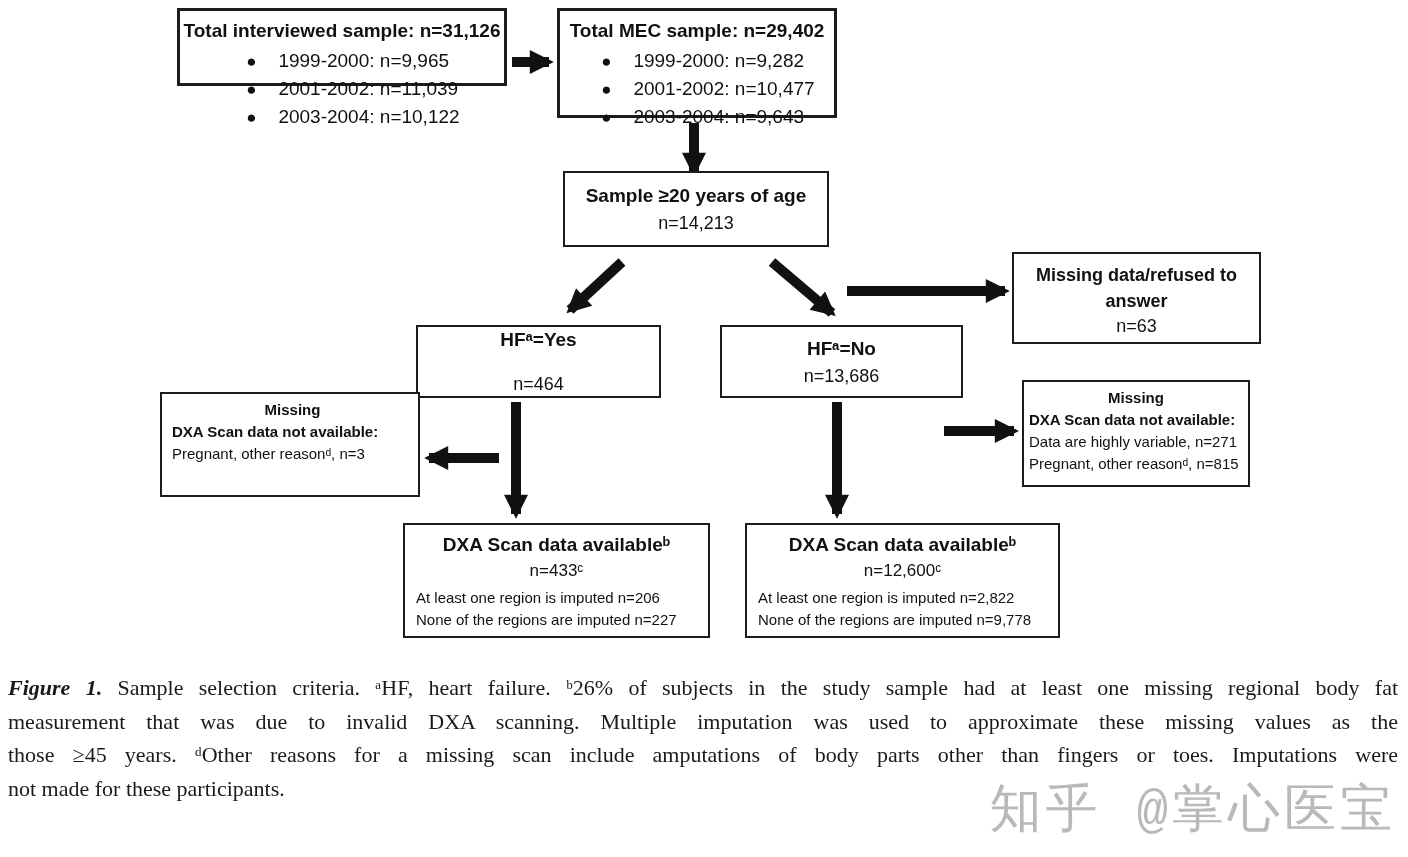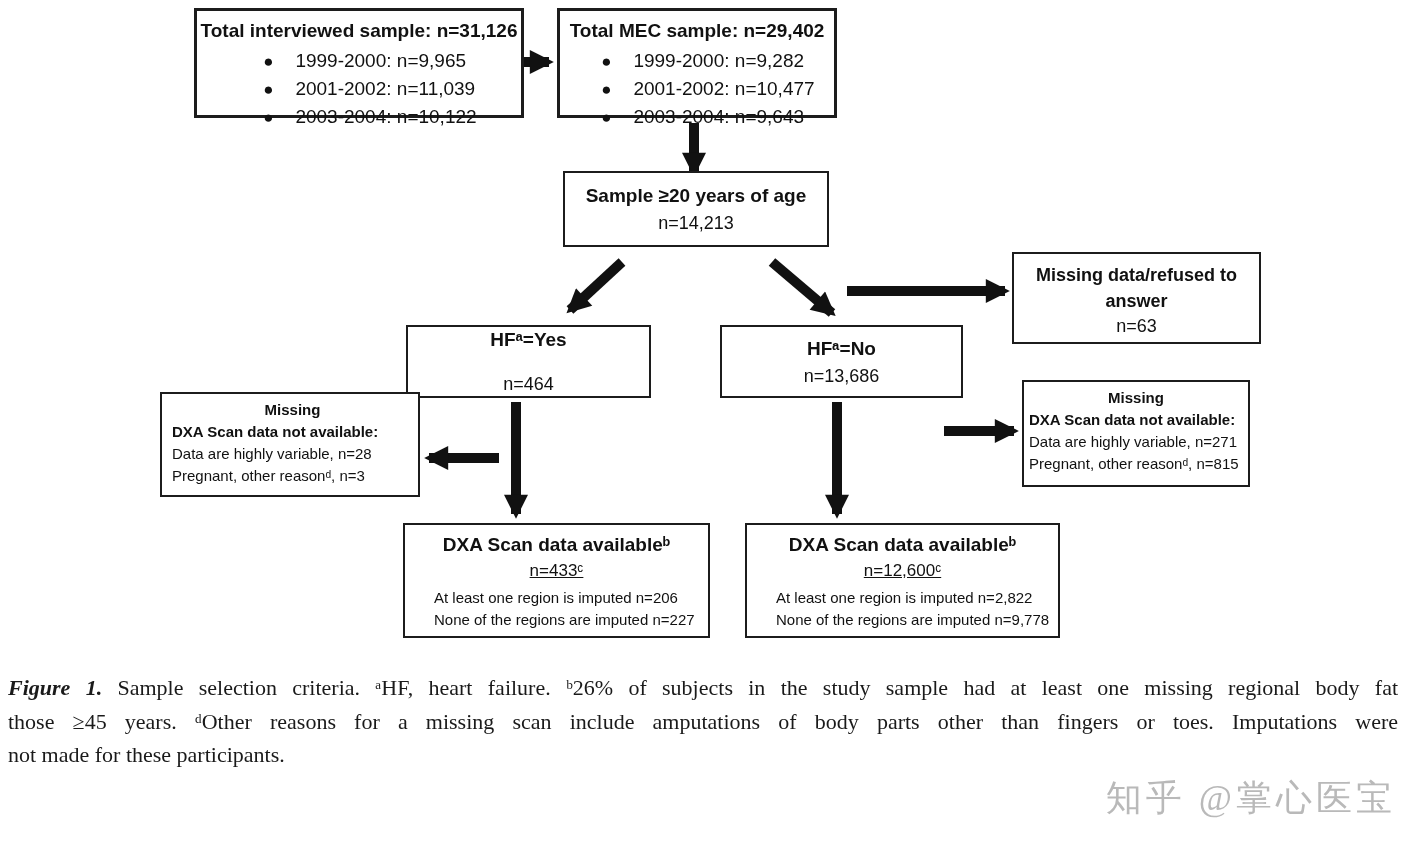--- a/index.html
+++ b/index.html
@@ -28,39 +28,39 @@
 
   .refusedbox { padding:8px 6px 0 6px; }
   .refusedbox .box-title { font-size:18px; line-height:26px; }
 
   .missingbox { padding:5px 5px; font-size:15px; line-height:22px; white-space:nowrap; }
   .missingbox .m-title { font-weight:bold; text-align:center; }
   .missingbox .m-sub { font-weight:bold; text-align:left; }
   .missingbox .m-line { text-align:left; }
 
   .dxabox { padding-top:7px; }
-  .dxabox .n-line { font-size:17px; margin:2px 0 4px 0;text-decoration:underline; }
-  .dxabox .d-line { font-size:15px; line-height:22px; padding-left:29px; white-space:nowrap; }
+  .dxabox .n-line { font-size:17px; margin:2px 0 4px 0; }
+  .dxabox .d-line { font-size:15px; line-height:22px; padding-left:11px; white-space:nowrap; }
 
   .arrows { position:absolute; left:0; top:0; z-index:0; }
   .arrows line { stroke:#111; stroke-width:10; }
 
   .caption {
     position:absolute; left:8px; right:10px; top:671px; z-index:2;
     font-family:"Liberation Serif","DejaVu Serif",serif;
     font-size:22px; line-height:33.5px; color:#1a1a1a;
   }
   .cap-line { text-align:justify; text-align-last:justify; }
   .cap-line.last { text-align-last:left; }
   .cap-bold { font-weight:bold;font-style:italic; }
 
   .watermark {
     position:absolute; right:12px; top:774px; z-index:1;
-    font-size:36px; color:#b9b9b9; letter-spacing:4px;
-    font-family:Liberation Serif, serif;
+    font-size:52px; color:#b9b9b9; letter-spacing:4px;
+    font-family:Liberation Mono, monospace;
   }
 </style>
 </head>
 <body>
 
 <div class="canvas">
 
   <svg class="arrows" width="1408" height="660" viewBox="0 0 1408 660">
     <defs>
       <marker id="ah" viewBox="0 0 10 10" refX="8" refY="5" markerWidth="26" markerHeight="24" orient="auto" markerUnits="userSpaceOnUse">
@@ -71,21 +71,21 @@
     <line x1="694" y1="123" x2="694" y2="172" marker-end="url(#ah)"></line>
     <line x1="622" y1="262" x2="570" y2="310" marker-end="url(#ah)"></line>
     <line x1="772" y1="262" x2="832" y2="313" marker-end="url(#ah)"></line>
     <line x1="847" y1="291" x2="1005" y2="291" marker-end="url(#ah)"></line>
     <line x1="499" y1="458" x2="429" y2="458" marker-end="url(#ah)"></line>
     <line x1="516" y1="402" x2="516" y2="514" marker-end="url(#ah)"></line>
     <line x1="837" y1="402" x2="837" y2="514" marker-end="url(#ah)"></line>
     <line x1="944" y1="431" x2="1014" y2="431" marker-end="url(#ah)"></line>
   </svg>
 
-  <div class="fbox thick topbox" style="left:194px; top:8px; width:330px; height:110px;">
+  <div class="fbox thick topbox" style="left:177px; top:8px; width:330px; height:78px;">
     <div class="box-title">Total interviewed sample: n=31,126</div>
     <div class="bullet-list">
       <div class="bullet-row">
         <span class="bullet-dot">●</span>
         <span>1999-2000: n=9,965</span>
       </div>
       <div class="bullet-row">
         <span class="bullet-dot">●</span>
         <span>2001-2002: n=11,039</span>
       </div>
@@ -117,34 +117,33 @@
   <div class="fbox centerbox" style="left:563px; top:171px; width:266px; height:76px;">
     <div class="box-title">Sample ≥20 years of age</div>
     <div class="n-line">n=14,213</div>
   </div>
 
   <div class="fbox refusedbox" style="left:1012px; top:252px; width:249px; height:92px;">
     <div class="box-title">Missing data/refused to answer</div>
     <div class="n-line">n=63</div>
   </div>
 
-  <div class="fbox centerbox" style="left:406px; top:325px; width:245px; height:73px;gap:20px;">
+  <div class="fbox centerbox" style="left:416px; top:325px; width:245px; height:73px;gap:20px;">
     <div class="box-title">HFᵃ=Yes</div>
     <div class="n-line">n=464</div>
   </div>
 
   <div class="fbox centerbox" style="left:720px; top:325px; width:243px; height:73px;">
     <div class="box-title">HFᵃ=No</div>
     <div class="n-line">n=13,686</div>
   </div>
 
   <div class="fbox missingbox" style="left:160px; top:392px; width:260px; height:105px; padding-left:10px;">
     <div class="m-title">Missing</div>
     <div class="m-sub">DXA Scan data not available:</div>
-    <div class="m-line">Data are highly variable, n=28</div>
     <div class="m-line">Pregnant, other reasonᵈ, n=3</div>
   </div>
 
   <div class="fbox missingbox" style="left:1022px; top:380px; width:228px; height:107px;">
     <div class="m-title">Missing</div>
     <div class="m-sub">DXA Scan data not available:</div>
     <div class="m-line">Data are highly variable, n=271</div>
     <div class="m-line">Pregnant, other reasonᵈ, n=815</div>
   </div>
 
@@ -162,17 +161,18 @@
     <div class="d-line">None of the regions are imputed n=9,778</div>
   </div>
 
   <div class="watermark">知乎 @掌心医宝</div>
 
   <div class="caption">
     <div class="cap-line">
       <span class="cap-bold">Figure 1.</span>
       <span>Sample selection criteria. ᵃHF, heart failure. ᵇ26% of subjects in the study sample had at least one missing regional body fat</span>
     </div>
+    <div class="cap-line">measurement that was due to invalid DXA scanning. Multiple imputation was used to approximate these missing values as the</div>
     <div class="cap-line">those ≥45 years. ᵈOther reasons for a missing scan include amputations of body parts other than fingers or toes. Imputations were</div>
     <div class="cap-line last">not made for these participants.</div>
   </div>
 
 </div>
 
 </body></html>

